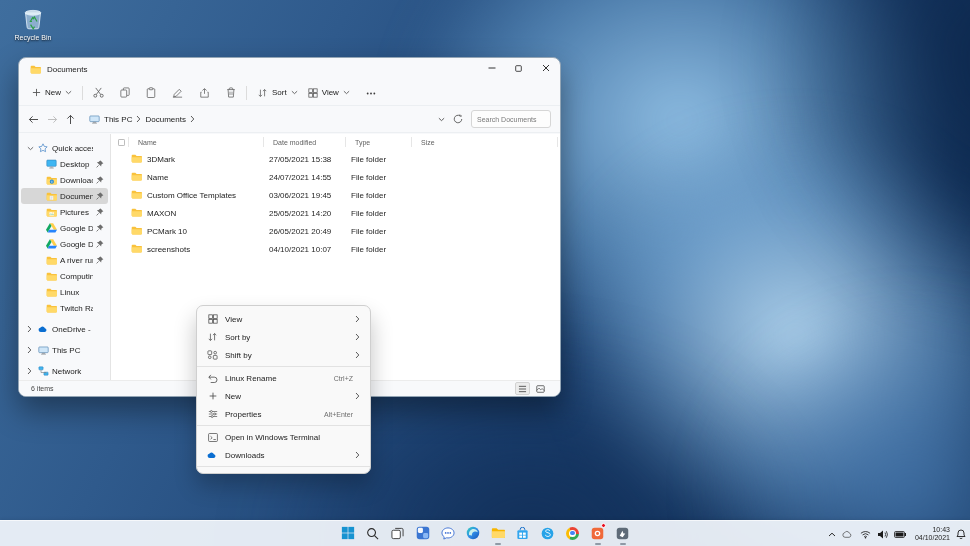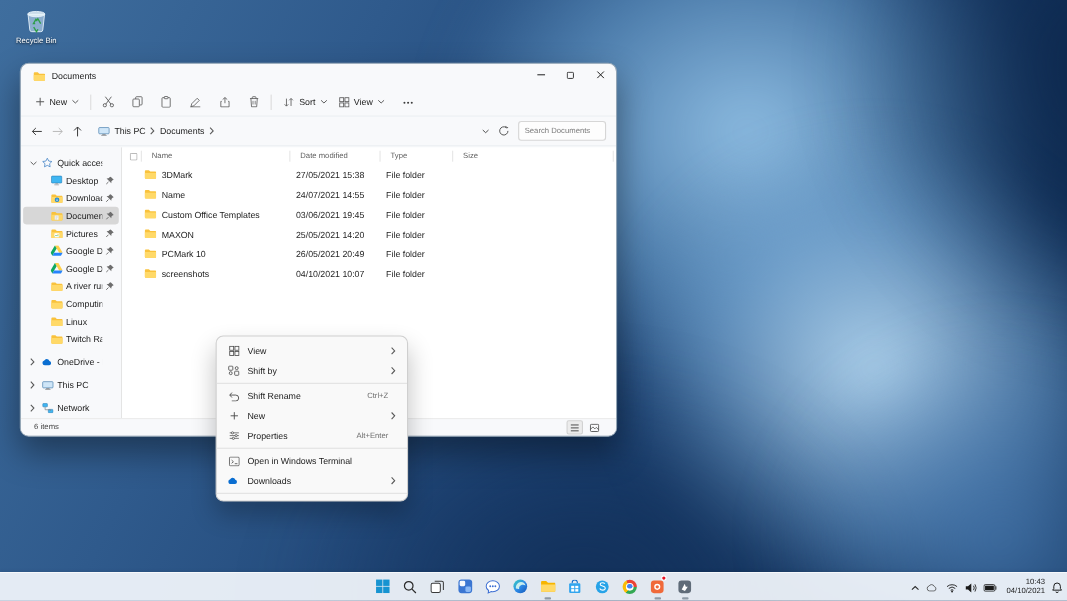--- a/index.html
+++ b/index.html
@@ -653,20 +653,35 @@
           </svg>
         </span>
         <span class="mlabel">View</span>
         <span class="mshort"></span>
         <span class="msub">
           <svg width="5" height="8" viewBox="0 0 5 8">
             <path d="M1 1l2.8 3L1 7" fill="none" stroke="currentColor" stroke-width="1"></path>
           </svg>
         </span>
       </div>
+      <div class="mi">
+        <span class="mic">
+          <svg width="11" height="10" viewBox="0 0 13 12">
+            <path d="M4 2v8M2 8.2L4 10.2 6 8.2" fill="none" stroke="currentColor" stroke-width="0.9"></path>
+            <path d="M9 10V2M7 3.8L9 1.8l2 2" fill="none" stroke="currentColor" stroke-width="0.9"></path>
+          </svg>
+        </span>
+        <span class="mlabel">Sort by</span>
+        <span class="mshort"></span>
+        <span class="msub">
+          <svg width="5" height="8" viewBox="0 0 5 8">
+            <path d="M1 1l2.8 3L1 7" fill="none" stroke="currentColor" stroke-width="1"></path>
+          </svg>
+        </span>
+      </div>
       <div class="mi sep-after">
         <span class="mic">
           <svg width="11" height="10" viewBox="0 0 13 12">
             <rect x="1" y="1" width="4.5" height="4.5" rx="0.8" fill="none" stroke="currentColor" stroke-width="0.9"></rect>
             <rect x="7.5" y="6.5" width="4.5" height="4.5" rx="0.8" fill="none" stroke="currentColor" stroke-width="0.9"></rect>
             <circle cx="9.7" cy="3.2" r="1.6" fill="none" stroke="currentColor" stroke-width="0.9"></circle>
             <circle cx="3.2" cy="8.7" r="1.6" fill="none" stroke="currentColor" stroke-width="0.9"></circle>
           </svg>
         </span>
         <span class="mlabel">Shift by</span>
@@ -677,21 +692,21 @@
           </svg>
         </span>
       </div>
       <div class="mi">
         <span class="mic">
           <svg width="11" height="9" viewBox="0 0 12 10">
             <path d="M2 3.5h6a3 3 0 0 1 0 6H4" fill="none" stroke="currentColor" stroke-width="0.9"></path>
             <path d="M4.2 1L2 3.5 4.2 6" fill="none" stroke="currentColor" stroke-width="0.9"></path>
           </svg>
         </span>
-        <span class="mlabel">Shift Rename</span>
+        <span class="mlabel">Linux Rename</span>
         <span class="mshort">Ctrl+Z</span>
         <span class="msub"></span>
       </div>
       <div class="mi">
         <span class="mic">
           <svg width="10" height="10" viewBox="0 0 12 12">
             <path d="M6 2v8M2 6h8" stroke="currentColor" stroke-width="1"></path>
           </svg>
         </span>
         <span class="mlabel">New</span>

